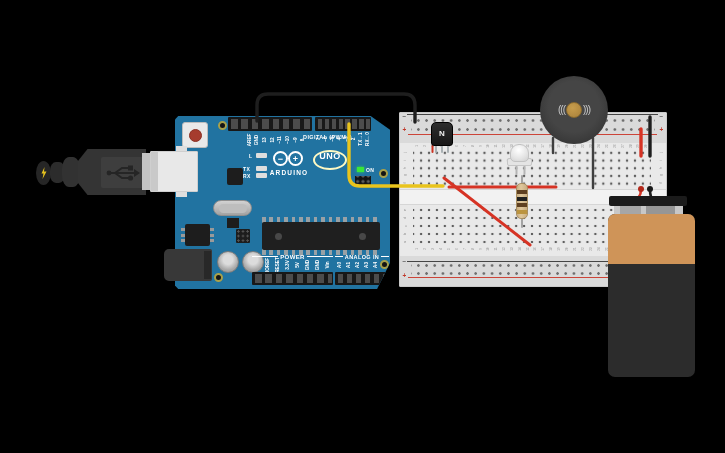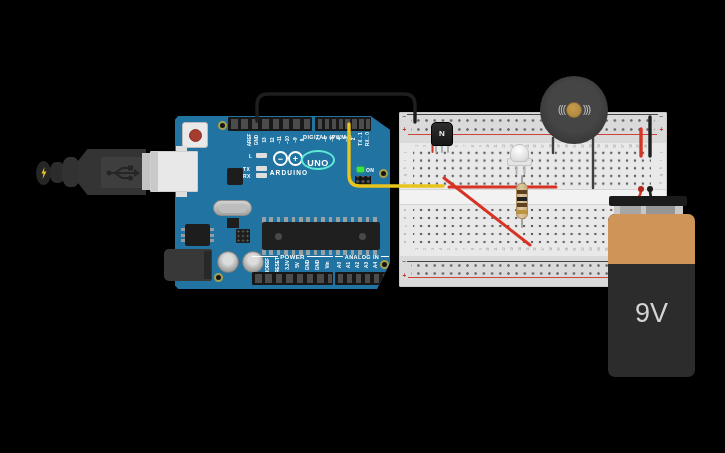--- a/index.html
+++ b/index.html
@@ -127,21 +127,21 @@
     <div class="a silk" style="left:68px;top:57px;width:10px;font-size:5px;">RX</div>
     <div class="a ledrect" style="left:81px;top:57px;width:11px;height:5px;"></div>
 
     <div class="a logo-circle" style="left:98px;top:35px;width:15px;height:15px;">
         <span>−</span>
       </div>
     <div class="a logo-circle" style="left:113px;top:35px;width:15px;height:15px;">
         <span>+</span>
       </div>
     <div class="a silk" style="left:93px;top:53px;width:42px;text-align:center;letter-spacing:1.2px;font-size:6.5px;">ARDUINO</div>
-    <div class="a" style="left:126px;top:34px;width:34px;height:20px;border:2px solid #5eead4;border-radius:50%;display:flex;align-items:flex-end;justify-content:center;">
+    <div class="a" style="left:138px;top:34px;width:34px;height:20px;border:2px solid #fef9c3;border-radius:50%;display:flex;align-items:flex-start;justify-content:center;">
       <span class="txt" style="font-size:9px;font-weight:bold;letter-spacing:.5px;">UNO</span>
     </div>
 
     <div class="a" style="left:182px;top:51px;width:7px;height:5px;background:#39e639;box-shadow:0 0 3px #39e639;"></div>
     <div class="a silk" style="left:191px;top:51px;font-size:5px;">ON</div>
     <div class="a" style="left:180px;top:60px;width:16px;height:11px;background:#141414;background-image:radial-gradient(circle,#5d5d5d 1.3px,transparent 1.6px);background-size:5.3px 5.5px;background-position:center;"></div>
 
     <div class="a" style="left:52px;top:52px;width:16px;height:17px;background:#1d1d1d;border-radius:2px;"></div>
     <div class="a" style="left:38px;top:84px;width:39px;height:16px;background:linear-gradient(180deg,#d2d2d2,#a2a2a2);border:1px solid #8e8e8e;border-radius:8px;">
       <div class="a" style="left:5px;top:3px;width:28px;height:9px;background:#bdbdbd;border-radius:5px;"></div>
@@ -602,16 +602,15 @@
     <span style="width:14px;height:14px;border-radius:50%;background:radial-gradient(circle at 40% 35%,#c79d4c,#a8803a);border:1px solid #8a6a2e;display:inline-block;"></span>
     <span class="txt" style="font-size:10px;color:#c9c9c9;letter-spacing:-1px;">)))</span>
   </div>
 
   <div class="a" style="left:614px;top:204px;width:69px;height:13px;background:#c7c7c7;border-radius:1px;"></div>
   <div class="a" style="left:620px;top:205px;width:21px;height:11px;background:#a6a6a6;border-radius:1px;"></div>
   <div class="a" style="left:646px;top:205px;width:29px;height:11px;background:#969696;border-radius:1px;"></div>
   <div class="a" style="left:609px;top:196px;width:78px;height:10px;background:#1b1b1b;border-radius:2px;"></div>
   <div class="a" style="left:608px;top:214px;width:87px;height:163px;border-radius:7px;overflow:hidden;background:#2c2c2c;">
     <div class="a" style="left:0;top:0;width:87px;height:50px;background:#cf9458;"></div>
-    <div class="a txt" style="left:0;top:86px;width:87px;text-align:center;font-size:27px;color:#d4d4d4;">9V</div>
   </div>
 
 </div>
 
 </body></html>

